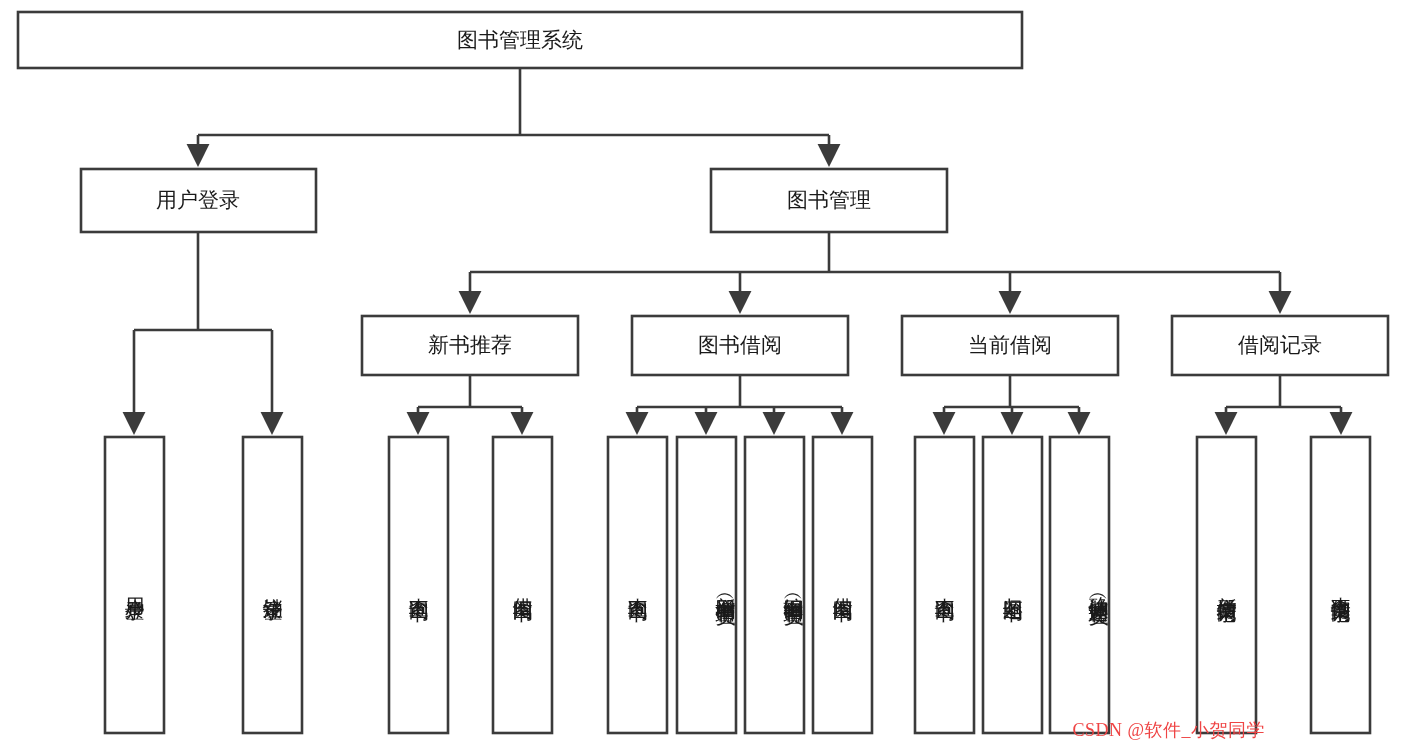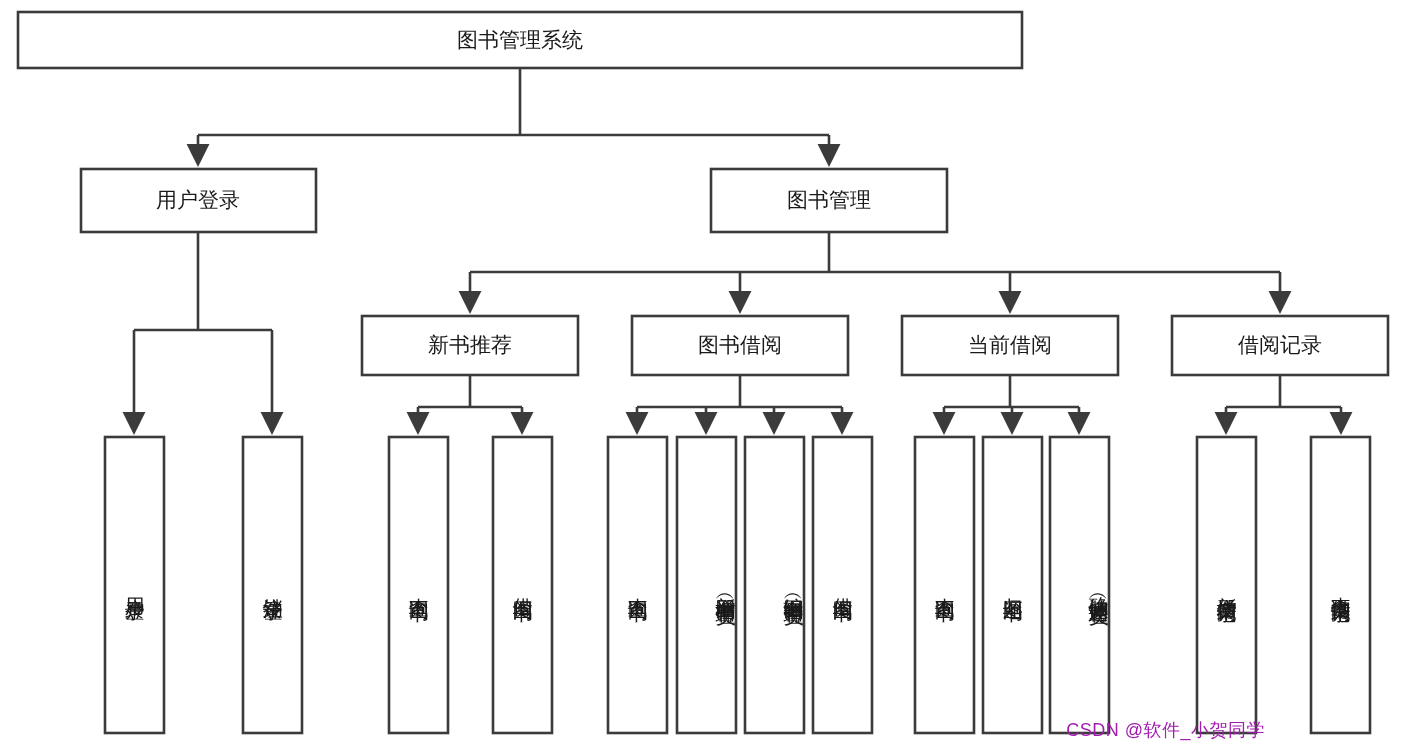--- a/index.html
+++ b/index.html
@@ -63,23 +63,23 @@
     white-space: nowrap;
     pointer-events: none;
   }
   .vlabel.centered {
     align-items: center;
   }
   #watermark {
     position: absolute;
     right: 10px;
     bottom: 5px;
-    font-family: Liberation Sans, sans-serif;
+    font-family: Liberation Serif, serif;
     font-size: 18px;
-    color: #a21caf;
+    color: #ef4444;
     white-space: nowrap;
     letter-spacing: 0.5px;
   }
 </style>
 </head>
 <body>
 
 <div id="diagram-root">
 
   <svg id="tree-svg" viewBox="0 0 1405 747">

